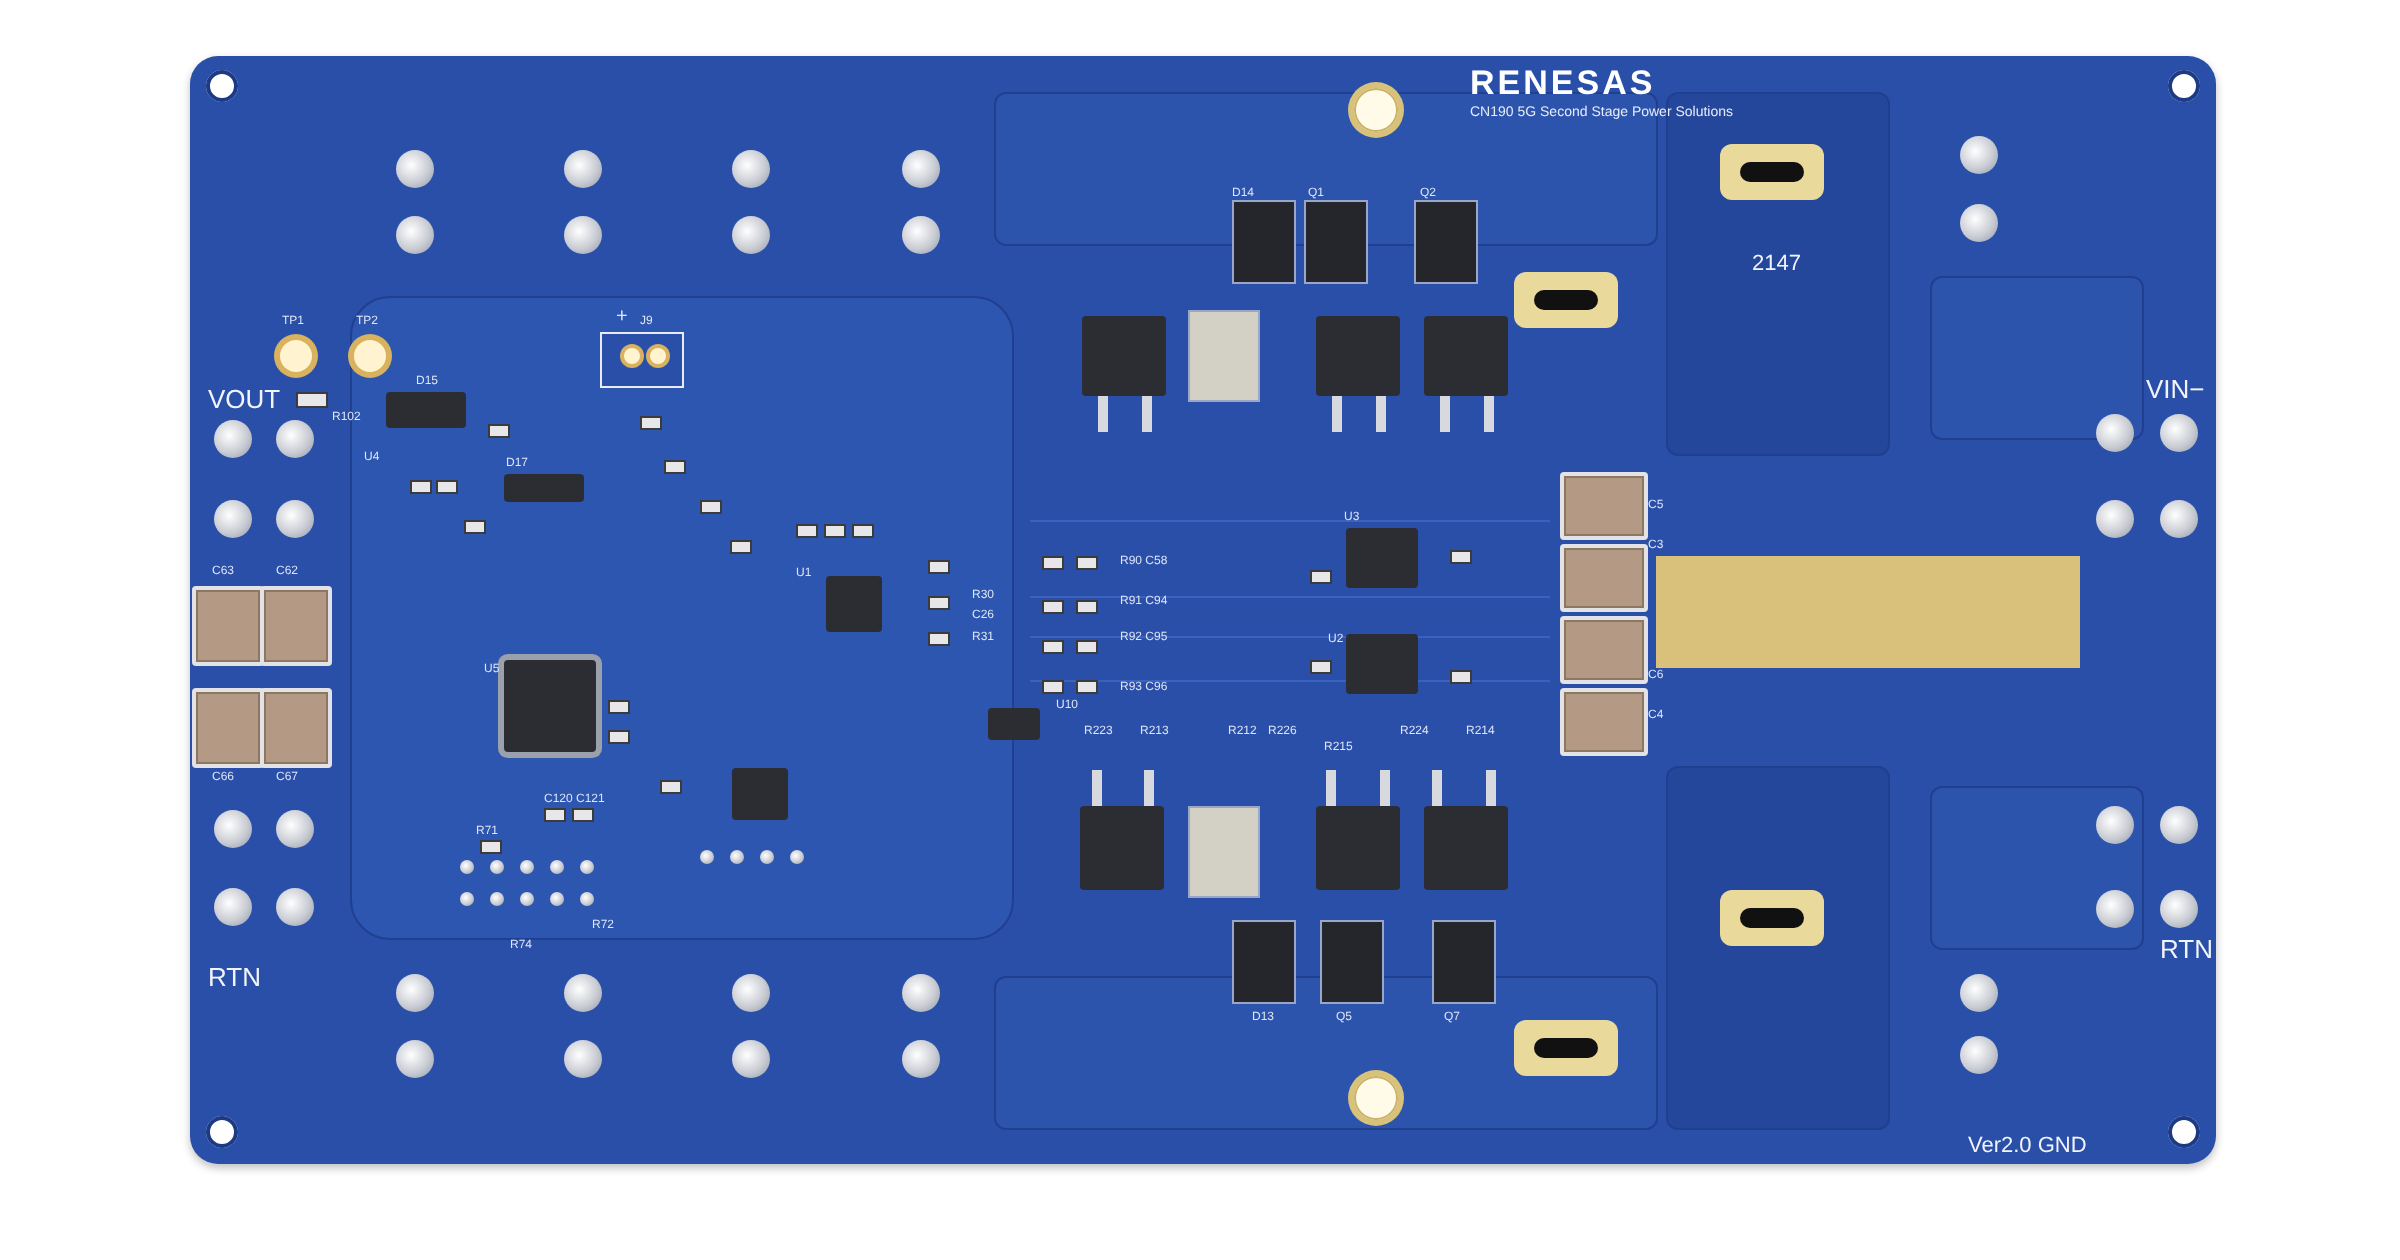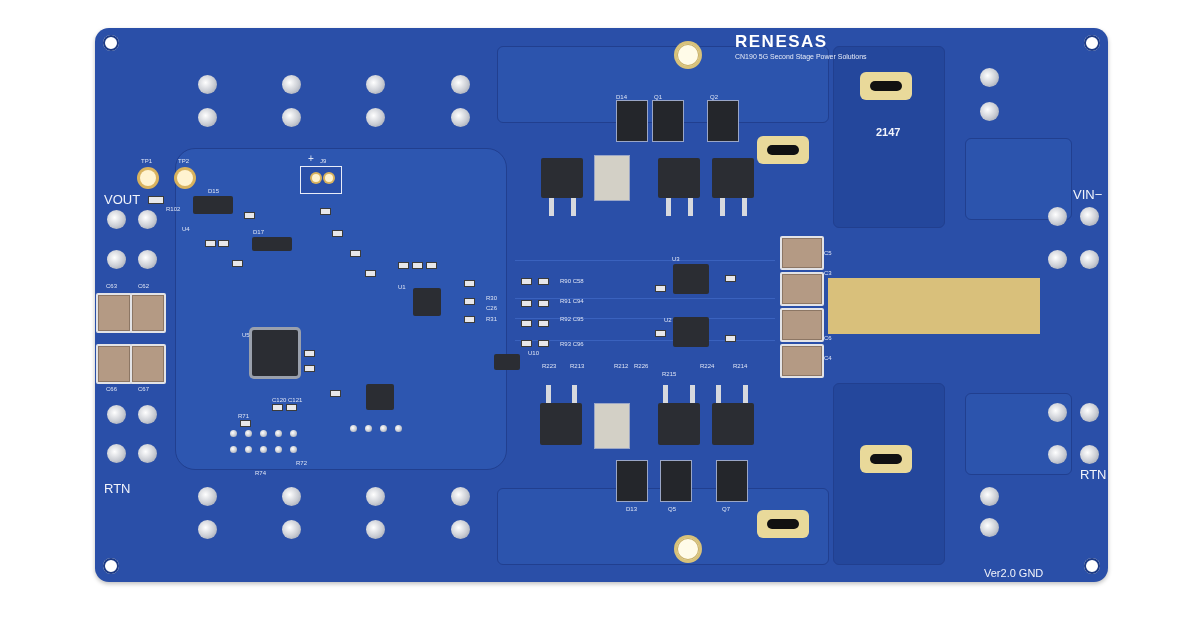--- a/index.html
+++ b/index.html
@@ -188,21 +188,21 @@
 <div class="smd" style="left:330px;top:390px;"></div>
 <div class="smd" style="left:272px;top:404px;"></div>
 <div class="smd" style="left:286px;top:404px;"></div>
 <div class="smd" style="left:240px;top:420px;"></div>
 
 <div class="silk lg" style="left:104px;top:193px;">VOUT</div>
 <div class="silk lg" style="left:104px;top:482px;">RTN</div>
 <div class="silk lg" style="left:1073px;top:188px;text-align:right;">VIN−</div>
 <div class="silk lg" style="left:1080px;top:468px;">RTN</div>
 <div class="silk" style="left:984px;top:568px;">Ver2.0 GND</div>
-<div class="silk" style="left:876px;top:127px;font-weight:bold;">2147</div>
+<div class="silk" style="left:876px;top:127px;">2147</div>
 <div class="silk sm" style="left:141px;top:158px;">TP1</div>
 <div class="silk sm" style="left:178px;top:158px;">TP2</div>
 <div class="silk sm" style="left:308px;top:154px;font-size:10px;">+</div>
 <div class="silk sm" style="left:320px;top:158px;">J9</div>
 <div class="silk sm" style="left:166px;top:206px;">R102</div>
 <div class="silk sm" style="left:208px;top:188px;">D15</div>
 <div class="silk sm" style="left:253px;top:229px;">D17</div>
 <div class="silk sm" style="left:182px;top:226px;">U4</div>
 <div class="silk sm" style="left:242px;top:332px;">U5</div>
 <div class="silk sm" style="left:398px;top:284px;">U1</div>

